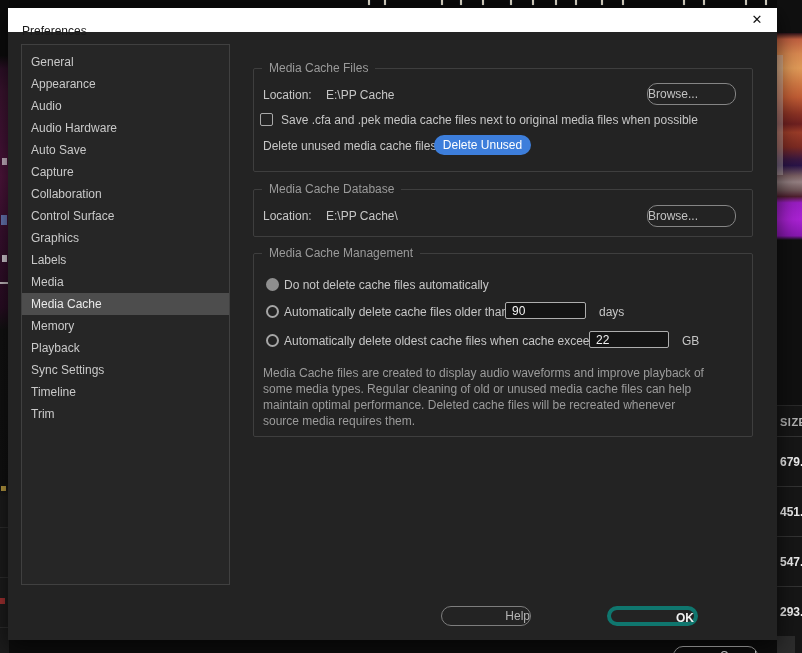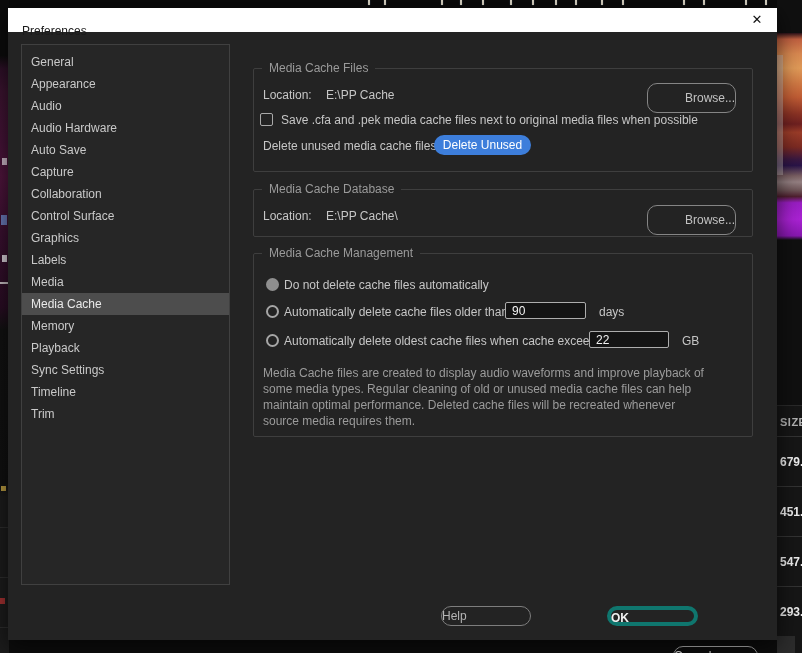--- a/index.html
+++ b/index.html
@@ -52,22 +52,22 @@
   .legend { position:absolute; top:-8px; left:8px; background:#232323; padding:0 7px;
     font-size:12px; color:#9a9a9a; white-space:nowrap; }
   #group-files { top:36px; height:104px;padding-left:14px; }
   #group-db { top:157px; height:48px; }
   #group-mgmt { top:221px; height:184px; }
 
   .label { font-size:12px; color:#c6c6c6; white-space:nowrap; }
   .loc-label { position:absolute; left:9px; }
   .loc-value { position:absolute; left:72px; }
 
-  .pill-btn { position:absolute; height:30px; border:1px solid #858585; border-radius:10px;
-    background:transparent; color:#c2c2c2; font-size:12px; line-height:16px; text-align:right;
+  .pill-btn { position:absolute; height:22px; border:1px solid #858585; border-radius:10px;
+    background:transparent; color:#c2c2c2; font-size:12px; line-height:16px; text-align:left;
     font-family:inherit; cursor:pointer; }
   .browse { right:16px; width:89px; }
 
   .checkbox { position:absolute; left:6px; width:13px; height:13px; border:1px solid #a9a9a9;
     border-radius:2px; background:transparent; cursor:pointer; }
 
   #delete-unused-btn { position:absolute; left:180px; top:66px; width:97px; height:20px;
     border:none; border-radius:11px; background:#3d7edb; color:#fff; font-size:12px;
     font-family:inherit; cursor:pointer; }
 
@@ -77,21 +77,21 @@
   .mgmt-label { position:absolute; left:30px; }
   .num-input { position:absolute; height:17px; background:#141414; border:1px solid #adadad;
     border-radius:2px; color:#f2f2f2; font-size:12px; font-family:inherit; padding:0 6px; }
   .unit { position:absolute; }
 
   #mgmt-desc { position:absolute; left:9px; top:111px; width:482px; font-size:12px;
     color:#9b9b9b; line-height:16px; white-space:pre-line; }
 
   
   .footer-btn { position:absolute; top:574px; height:20px; border-radius:11px;
-    background:transparent; font-size:12px; font-family:inherit; cursor:pointer; line-height:18px; text-align:left; }
+    background:transparent; font-size:12px; font-family:inherit; cursor:pointer; line-height:18px; text-align:right; }
   #help-btn   { left:433px; width:90px; border:1px solid #7d7d7d; color:#b5b5b5; }
   #ok-btn     { left:563px; width:91px; border:4px solid #0f766e; color:#f0f0f0; font-weight:bold; line-height:16px;margin-left:36px; }
   #cancel-btn { left:665px; width:85px; border:1px solid #7d7d7d; color:#b5b5b5;margin-top:40px; }
 </style>
 </head>
 <body>
 
 <div id="bg-left-strip" class="abs">
   <div class="bg-frag" style="left:2px;top:158px;width:5px;height:7px;background:#cdb8c8;"></div>
   <div class="bg-frag" style="left:1px;top:215px;width:6px;height:10px;background:#6a7ab8;"></div>

